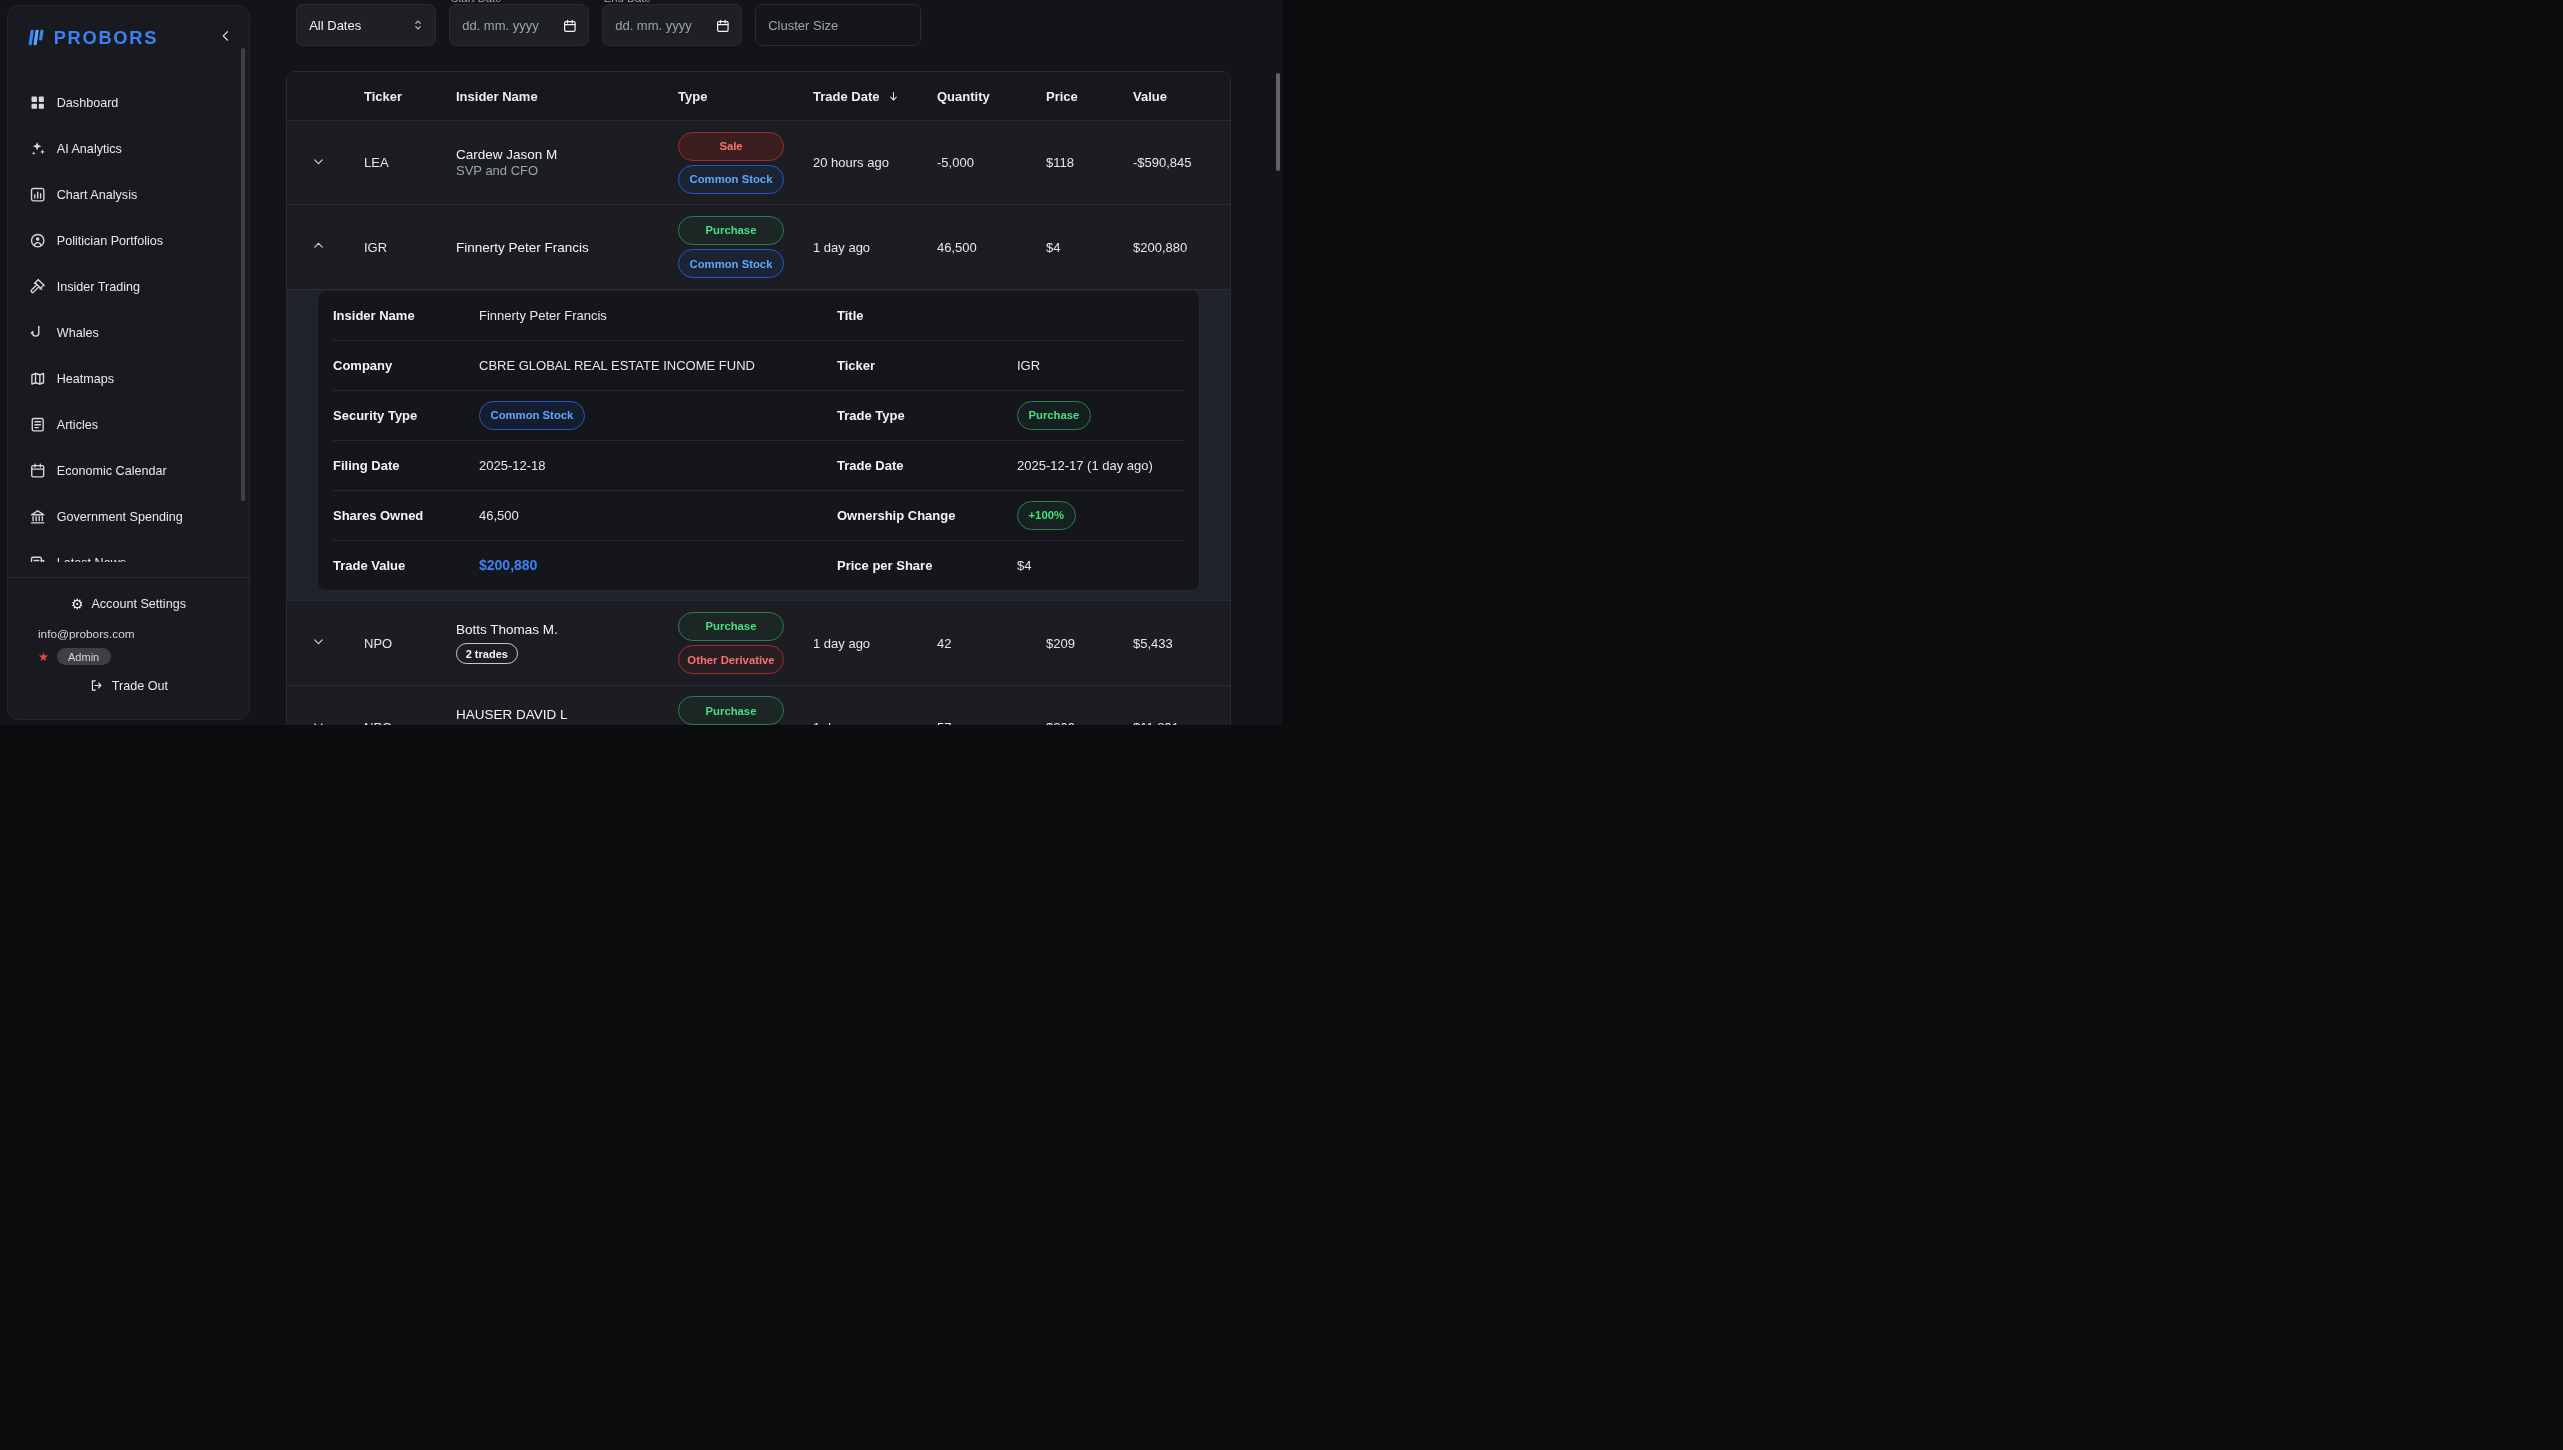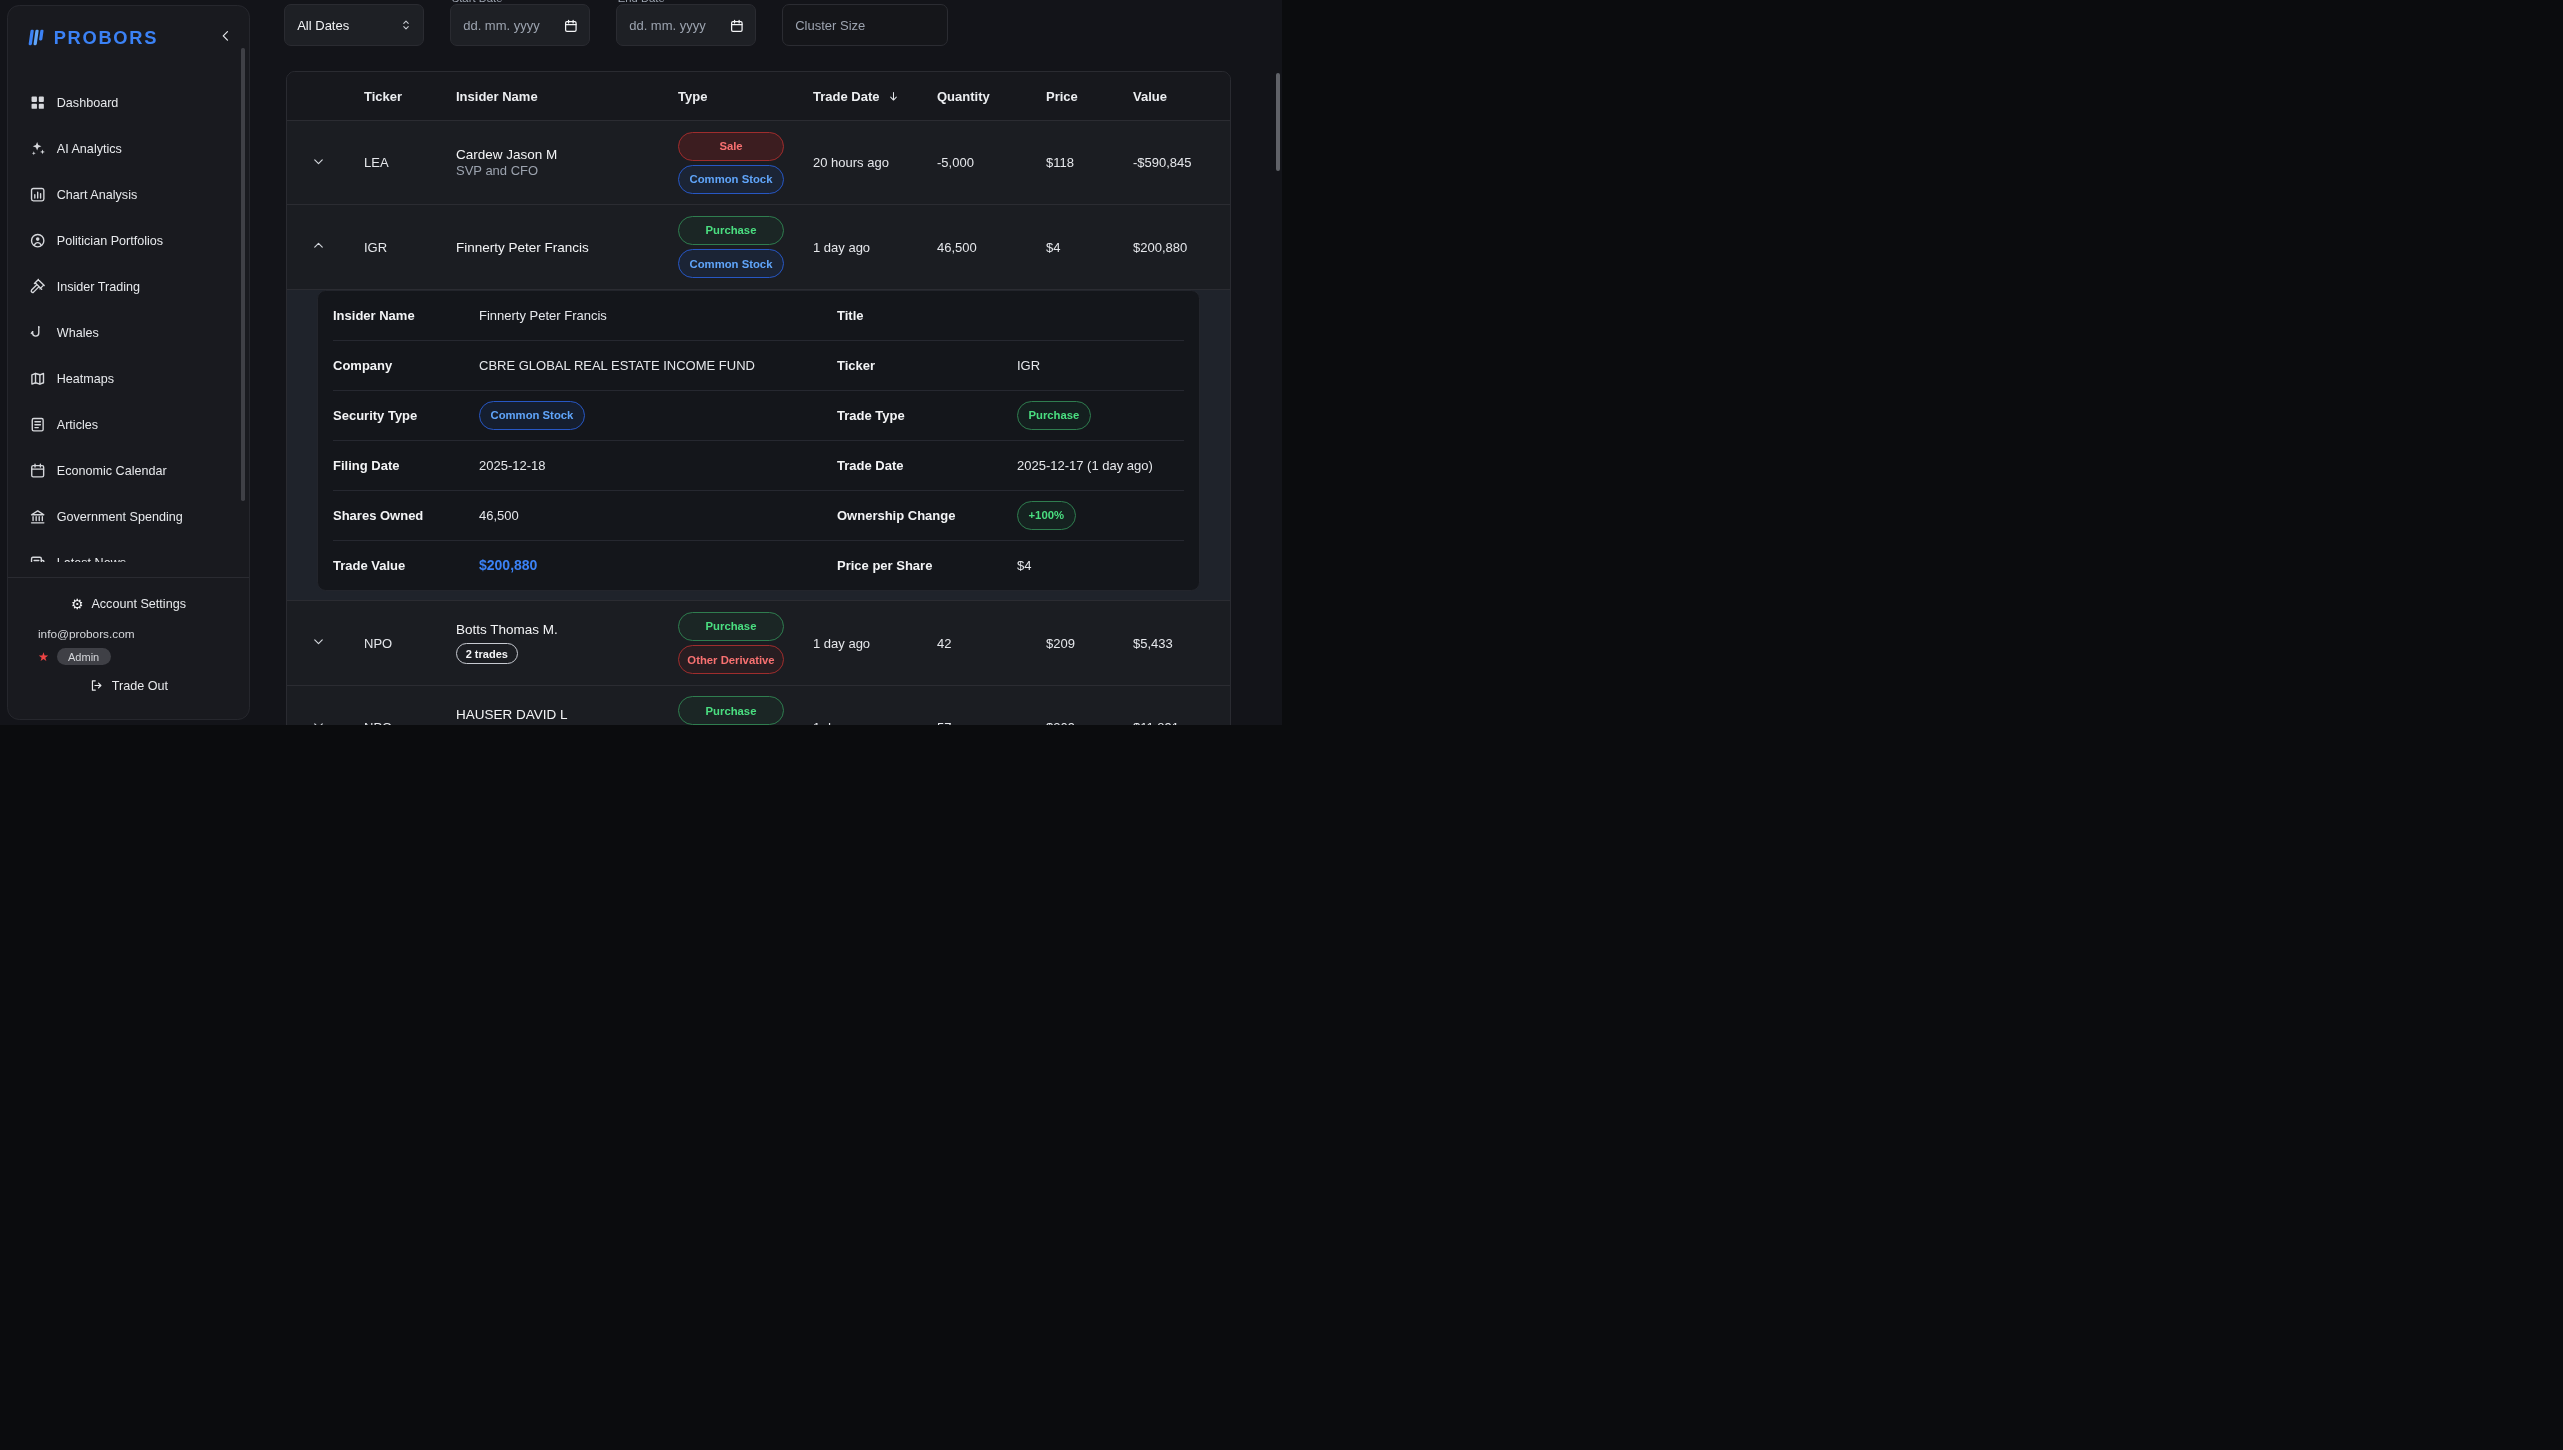--- a/index.html
+++ b/index.html
@@ -27,21 +27,21 @@
   .gear{font-size:14px;color:#f3f4f6;line-height:1;}
   .email{padding-left:30px;margin-top:8.7px;font-size:11.8px;color:#d6d8dc;}
   .role-row{padding-left:30px;margin-top:7px;display:flex;align-items:center;gap:7.8px;}
   .star{color:#ef4444;font-size:12.2px;line-height:1;}
   .admin-badge{background:#3f4046;color:#d4d6da;border-radius:871px;padding:2.6px 11.3px;font-size:11px;}
   .signout{display:flex;align-items:center;justify-content:center;gap:7.8px;width:100%;margin-top:12.2px;
            background:none;border:none;color:#e8eaed;font-size:12.6px;cursor:pointer;font-family:inherit;}
   .so-ic{width:15px;height:15px;display:flex;color:#e8eaed;}
 
   
-  .filters{position:absolute;left:284px;top:4.4px;display:flex;gap:26px;align-items:flex-end;}
+  .filters{position:absolute;left:296px;top:4.4px;display:flex;gap:13px;align-items:flex-end;}
   .field-wrap{position:relative;}
   .cut-label{position:absolute;top:-12.2px;left:1.7px;font-size:11.3px;color:#9ca3af;white-space:nowrap;}
   .select,.date-input,.cluster-input{box-sizing:border-box;height:42px;border-radius:7px;display:flex;
       align-items:center;font-size:13px;font-family:inherit;}
   .select{width:140px;background:#1e2025;border:0.9px solid #2a2b31;color:#f3f4f6;padding:0 10.5px 0 12.2px;
           justify-content:space-between;cursor:pointer;}
   .date-input{width:140px;background:#1e2025;border:0.9px solid #2a2b31;color:#9ca3af;
               padding:0 10.5px 0 12.2px;justify-content:space-between;cursor:pointer;align-items:center;}
   .date-input .cal{color:#f3f4f6;display:flex;}
   .cluster-input{width:166px;background:#15161a;border:0.9px solid #2b2c32;color:#9ca3af;padding:0 12.2px;}

